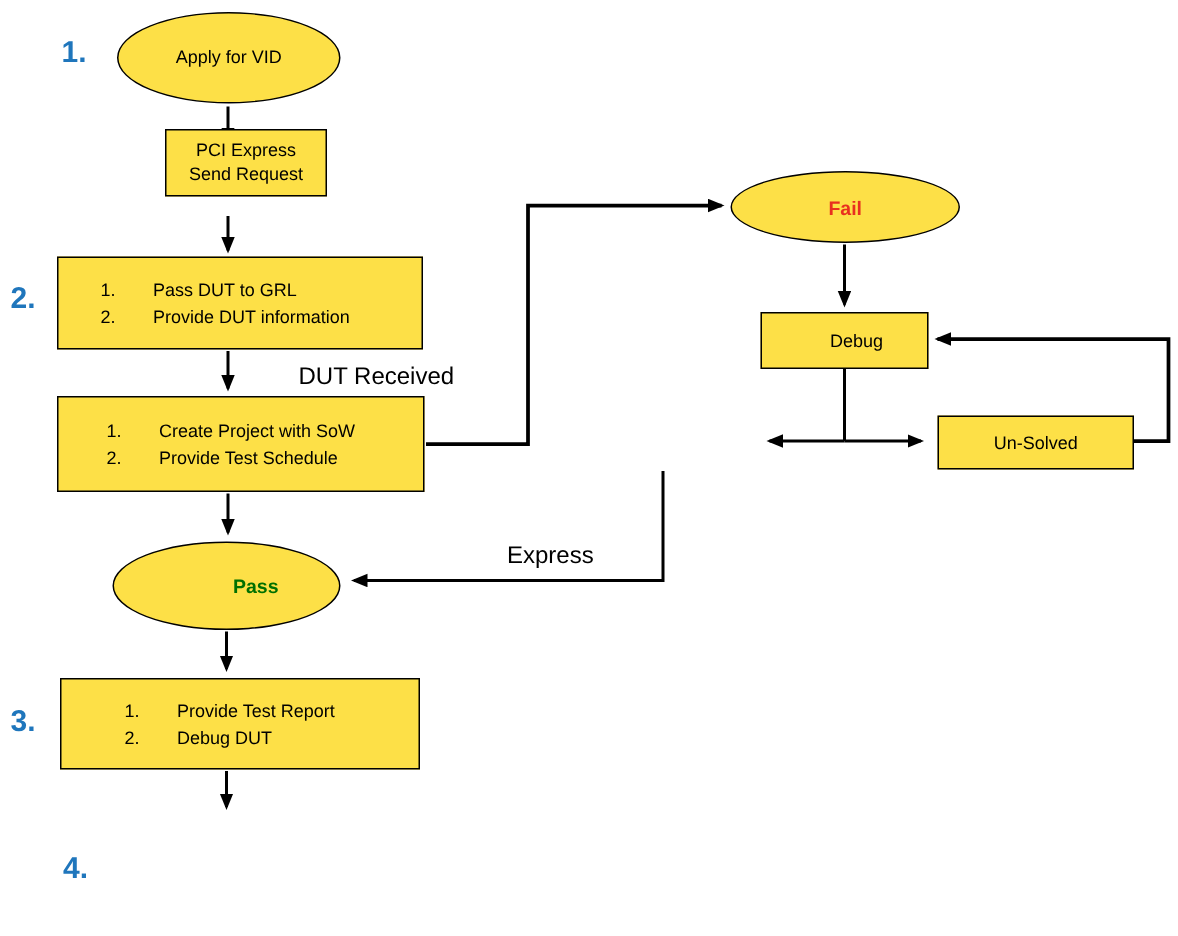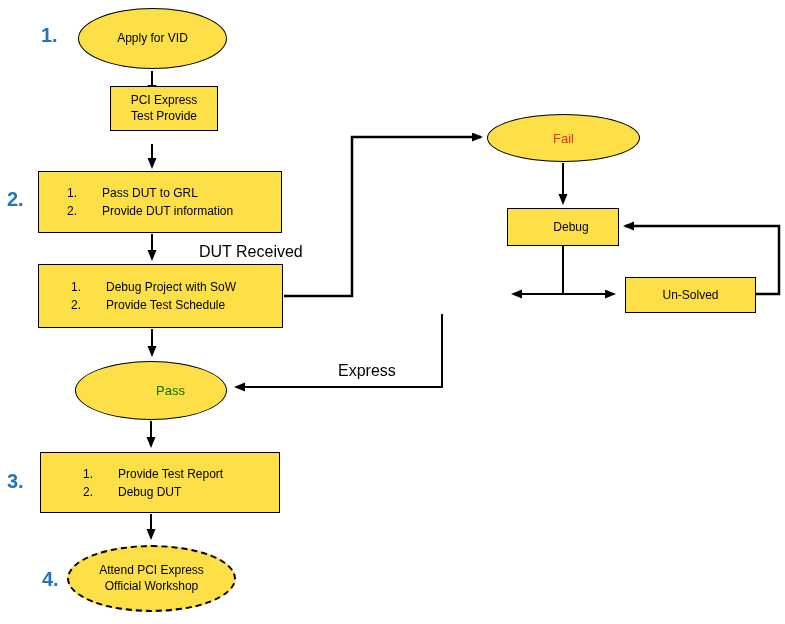--- a/index.html
+++ b/index.html
@@ -7,21 +7,21 @@
   .canvas{position:relative;width:785px;height:624px;background:var(--background,#fff);overflow:hidden;}
   svg.connectors{position:absolute;left:0;top:0;width:785px;height:624px;z-index:1;}
   .conn{stroke:var(--line,#000);stroke-width:2;fill:none;}
   .conn.thick{stroke-width:2.5;}
   .arrowhead{fill:var(--line,#000);}
 
   .node{position:absolute;z-index:2;background:#fde047;display:flex;align-items:center;justify-content:center;
         border:1px solid var(--node-border,#000);box-sizing:border-box;font-size:12px;line-height:15px;text-align:center;}
   .ellipse{border-radius:50%;border-width:1.4px;}
   .ellipse.dashed{border:2px dashed var(--node-border,#000);}
-  .bold{font-weight:normal;font-size:13px;}
+  .bold{font-weight:bold;font-size:13px;}
   .fail-text{color:var(--fail-text,#e8301f);}
   .pass-text{color:var(--pass-text,#007000);padding-left:39px;}
 
   .listbox{justify-content:flex-start;align-items:center;}
   .list{display:flex;flex-direction:column;gap:2px;width:100%;box-sizing:border-box;text-align:left;}
   .list .row{display:flex;line-height:16px;}
   .list .num{width:35px;flex:0 0 35px;}
   .pl28{padding-left:28px;}
   .pl32{padding-left:32px;}
   .pl42{padding-left:42px;}
@@ -60,41 +60,41 @@
   <div class="step-number" style="left:7px;top:188px;">2.</div>
   <div class="step-number" style="left:7px;top:470px;">3.</div>
   <div class="step-number" style="left:42px;top:568px;">4.</div>
 
   <div class="node ellipse" style="left:78px;top:8px;width:149px;height:61px;">
     <span>Apply for VID</span>
   </div>
 
   <div class="node two-line" style="left:91px;top:86px;width:108px;height:45px;margin-left:19px;">
     <span>PCI Express</span>
-    <span>Test Provide</span>
+    <span>Send Request</span>
   </div>
 
   <div class="node listbox" style="left:38px;top:171px;width:244px;height:62px;">
     <div class="list pl28">
       <div class="row">
         <span class="num">1.</span>
         <span>Pass DUT to GRL</span>
       </div>
       <div class="row">
         <span class="num">2.</span>
         <span>Provide DUT information</span>
       </div>
     </div>
   </div>
 
   <div class="node listbox" style="left:38px;top:264px;width:245px;height:64px;">
     <div class="list pl32">
       <div class="row">
         <span class="num">1.</span>
-        <span>Debug Project with SoW</span>
+        <span>Create Project with SoW</span>
       </div>
       <div class="row">
         <span class="num">2.</span>
         <span>Provide Test Schedule</span>
       </div>
     </div>
   </div>
 
   <div class="node ellipse" style="left:75px;top:361px;width:152px;height:59px;">
     <span class="bold pass-text">Pass</span>
@@ -106,24 +106,20 @@
         <span class="num">1.</span>
         <span>Provide Test Report</span>
       </div>
       <div class="row">
         <span class="num">2.</span>
         <span>Debug DUT</span>
       </div>
     </div>
   </div>
 
-  <div class="node ellipse dashed two-line" style="left:67px;top:545px;width:169px;height:67px;">
-    <span>Attend PCI Express</span>
-    <span>Official Workshop</span>
-  </div>
 
   <div class="node ellipse" style="left:487px;top:114px;width:153px;height:48px;">
     <span class="bold fail-text">Fail</span>
   </div>
 
   <div class="node" style="left:507px;top:208px;width:112px;height:38px;padding-left:16px;">
     <span>Debug</span>
   </div>
 
 

